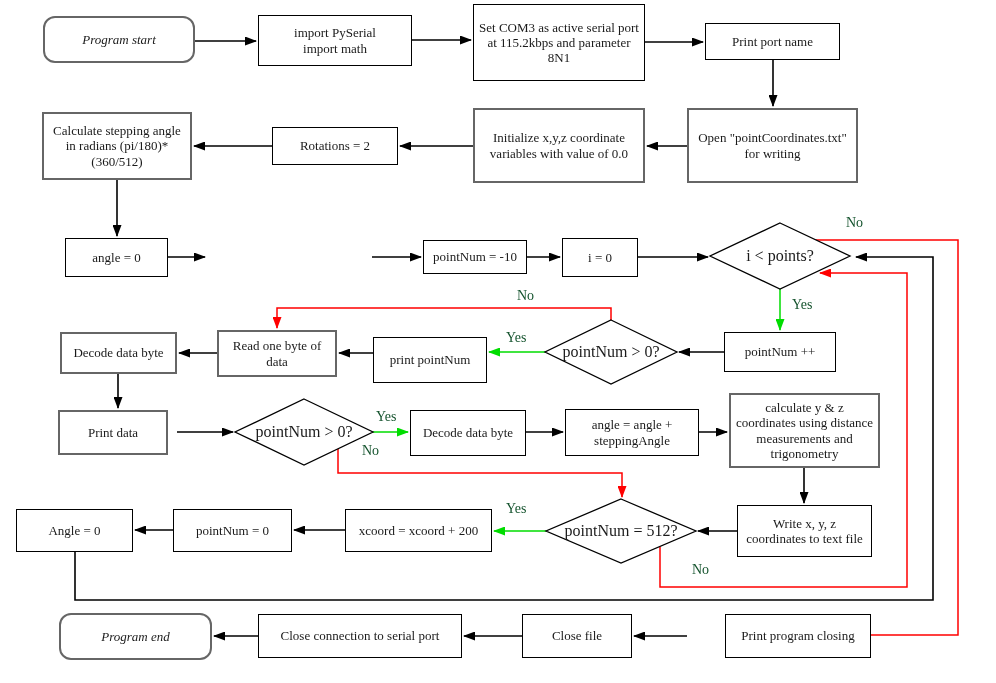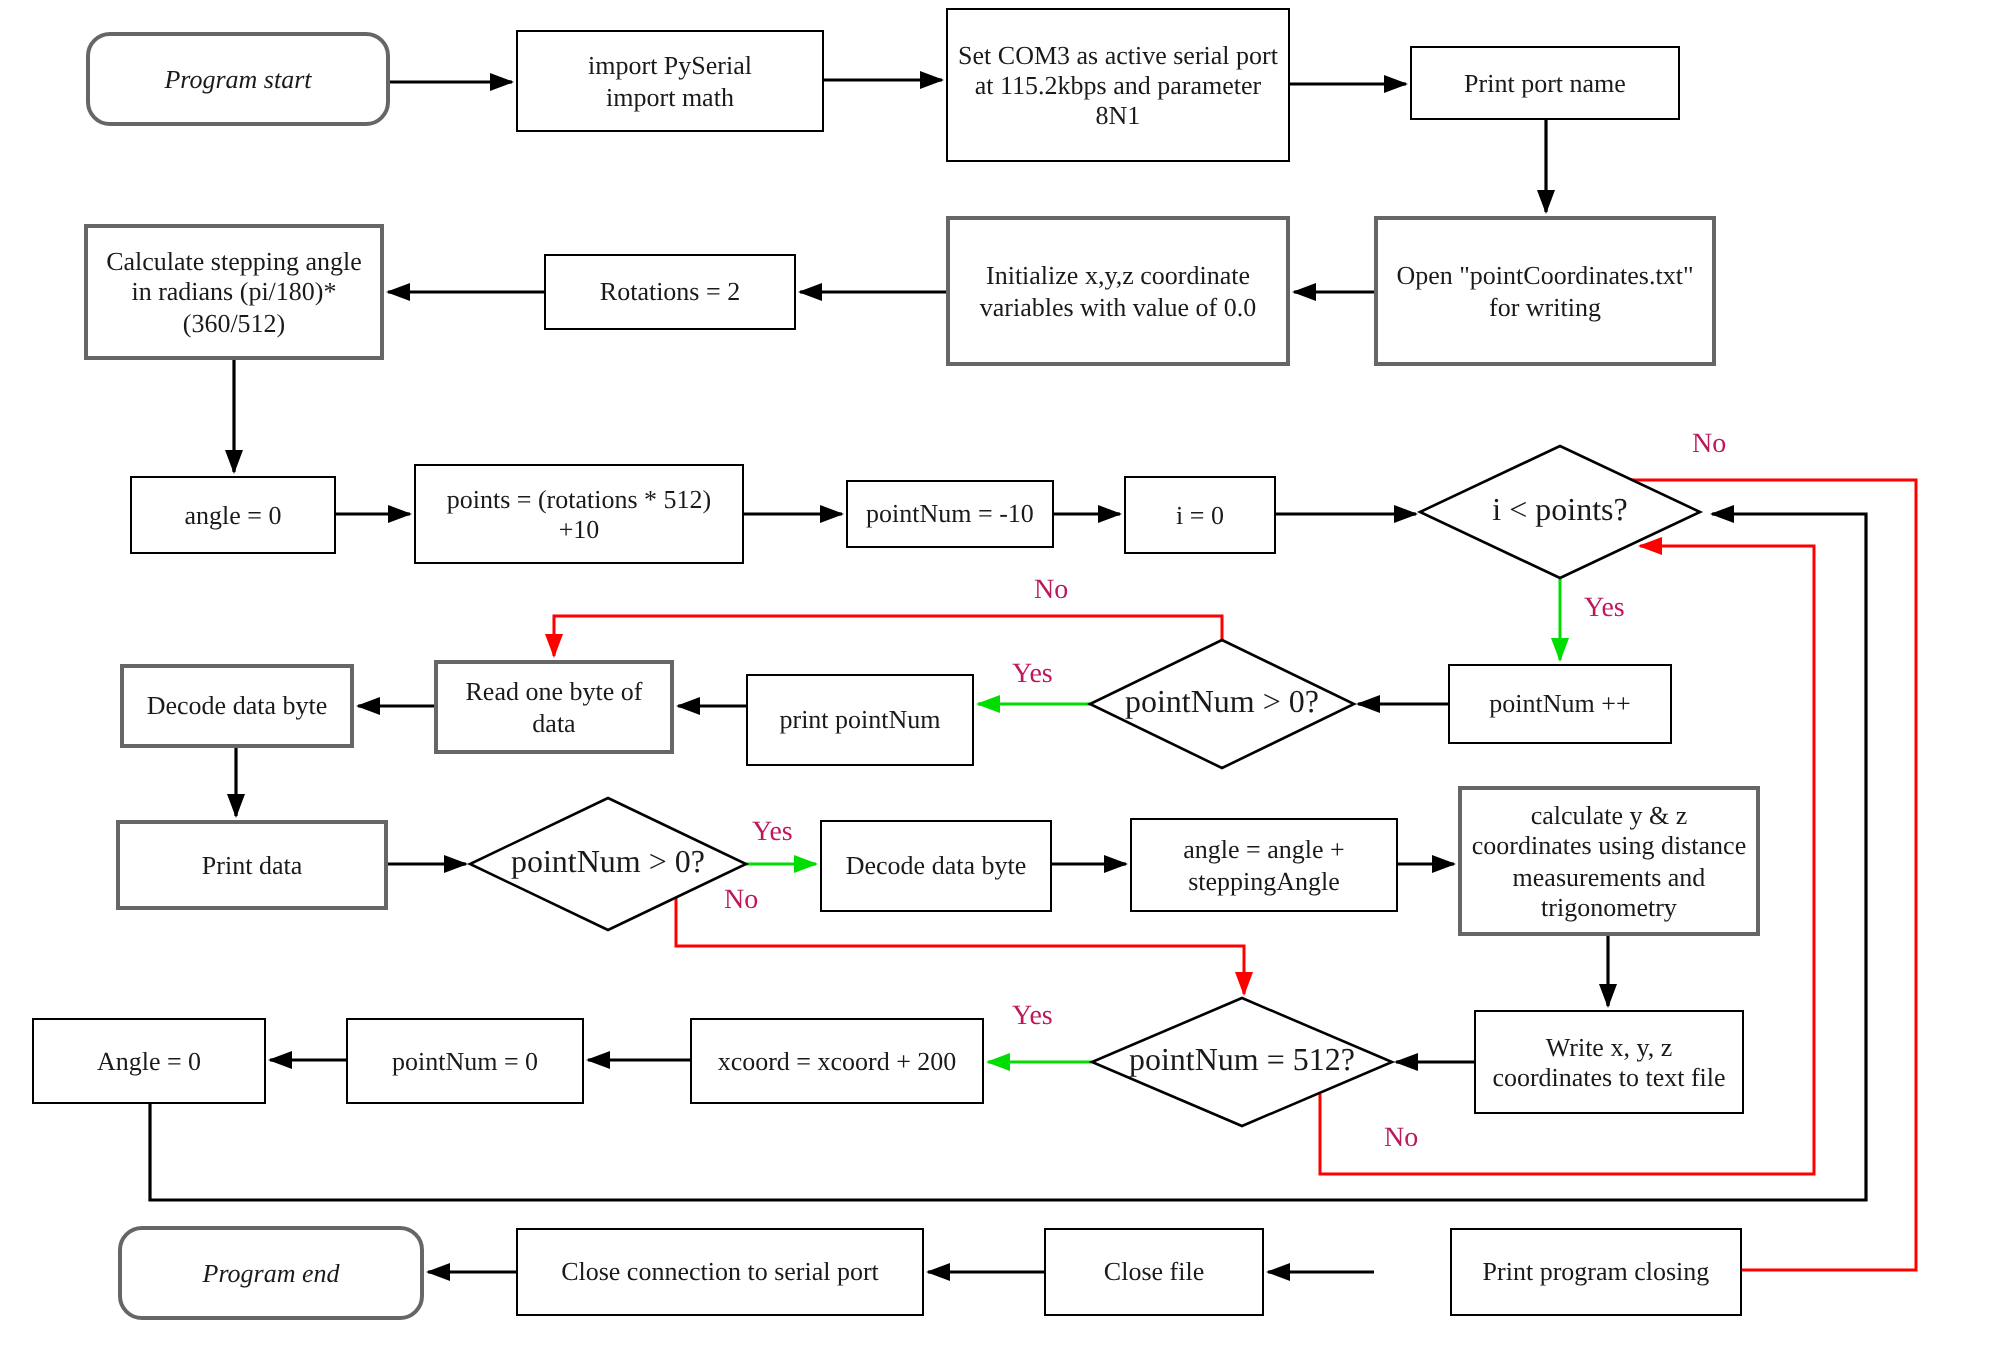--- a/index.html
+++ b/index.html
@@ -13,21 +13,21 @@
     display:flex;align-items:center;justify-content:center;text-align:center;
     font-size:13px;line-height:1.18;color:#1a1a1a;padding:2px 4px;white-space:pre-line;
   }
   .node.gray{border-width:2px;}
   .rounded{border-radius:12px;font-style:italic;}
   .dlabel{
     position:absolute;display:flex;align-items:center;justify-content:center;text-align:center;
     font-size:16px;color:#1a1a1a;pointer-events:none;
   }
   .elabel{
-    position:absolute;font-size:14px;color:#be185d;line-height:1;
+    position:absolute;font-size:14px;color:#14532d;line-height:1;
   }
 </style>
 </head>
 <body>
 
 <div id="stage">
 
   <svg id="wires">
     <defs>
       <marker id="m-flow" markerUnits="userSpaceOnUse" markerWidth="12" markerHeight="9" refX="11" refY="4.5" orient="auto">
@@ -98,30 +98,29 @@
 import math</div>
   <div class="node" style="left: 473px; top: 4px; width: 172px; height: 77px; border-color: rgb(0, 0, 0);">Set COM3 as active serial port at 115.2kbps and parameter 8N1</div>
   <div class="node" style="left: 705px; top: 23px; width: 135px; height: 37px; border-color: rgb(0, 0, 0);">Print port name</div>
 
   <div class="node gray" style="left: 42px; top: 112px; width: 150px; height: 68px; border-color: rgb(102, 102, 102);">Calculate stepping angle in radians (pi/180)*(360/512)</div>
   <div class="node" style="left: 272px; top: 127px; width: 126px; height: 38px; border-color: rgb(0, 0, 0);">Rotations = 2</div>
   <div class="node gray" style="left: 473px; top: 108px; width: 172px; height: 75px; border-color: rgb(102, 102, 102);">Initialize x,y,z coordinate variables with value of 0.0</div>
   <div class="node gray" style="left: 687px; top: 108px; width: 171px; height: 75px; border-color: rgb(102, 102, 102);">Open "pointCoordinates.txt" for writing</div>
 
   <div class="node" style="left: 65px; top: 238px; width: 103px; height: 39px; border-color: rgb(0, 0, 0);">angle = 0</div>
-  <div class="node" style="left: 207px; top: 232px; width: 165px; height: 50px; border-color: rgb(0, 0, 0);">points = (rotations * 512) +10</div>
   <div class="node" style="left: 423px; top: 240px; width: 104px; height: 34px; border-color: rgb(0, 0, 0);">pointNum = -10</div>
   <div class="node" style="left: 562px; top: 238px; width: 76px; height: 39px; border-color: rgb(0, 0, 0);">i = 0</div>
 
   <div class="node" style="left: 724px; top: 332px; width: 112px; height: 40px; border-color: rgb(0, 0, 0);">pointNum ++</div>
   <div class="node" style="left: 373px; top: 337px; width: 114px; height: 46px; border-color: rgb(0, 0, 0);">print pointNum</div>
   <div class="node gray" style="left: 217px; top: 330px; width: 120px; height: 47px; border-color: rgb(102, 102, 102);">Read one byte of data</div>
   <div class="node gray" style="left: 60px; top: 332px; width: 117px; height: 42px; border-color: rgb(102, 102, 102);">Decode data byte</div>
 
-  <div class="node gray" style="left: 58px; top: 410px; width: 136px; height: 45px; border-color: rgb(102, 102, 102);">Print data</div>
+  <div class="node gray" style="left: 58px; top: 410px; width: 110px; height: 45px; border-color: rgb(102, 102, 102);">Print data</div>
   <div class="node" style="left: 410px; top: 410px; width: 116px; height: 46px; border-color: rgb(0, 0, 0);">Decode data byte</div>
   <div class="node" style="left: 565px; top: 409px; width: 134px; height: 47px; border-color: rgb(0, 0, 0);">angle = angle + steppingAngle</div>
   <div class="node gray" style="left: 729px; top: 393px; width: 151px; height: 75px; border-color: rgb(102, 102, 102);">calculate y &amp; z coordinates using distance measurements and trigonometry</div>
 
   <div class="node" style="left: 737px; top: 505px; width: 135px; height: 52px; border-color: rgb(0, 0, 0);">Write x, y, z coordinates to text file</div>
   <div class="node" style="left: 345px; top: 509px; width: 147px; height: 43px; border-color: rgb(0, 0, 0);">xcoord = xcoord + 200</div>
   <div class="node" style="left: 173px; top: 509px; width: 119px; height: 43px; border-color: rgb(0, 0, 0);">pointNum = 0</div>
   <div class="node" style="left: 16px; top: 509px; width: 117px; height: 43px; border-color: rgb(0, 0, 0);">Angle = 0</div>
 
   <div class="node rounded gray" style="left: 59px; top: 613px; width: 153px; height: 47px; border-color: rgb(102, 102, 102);">Program end</div>

